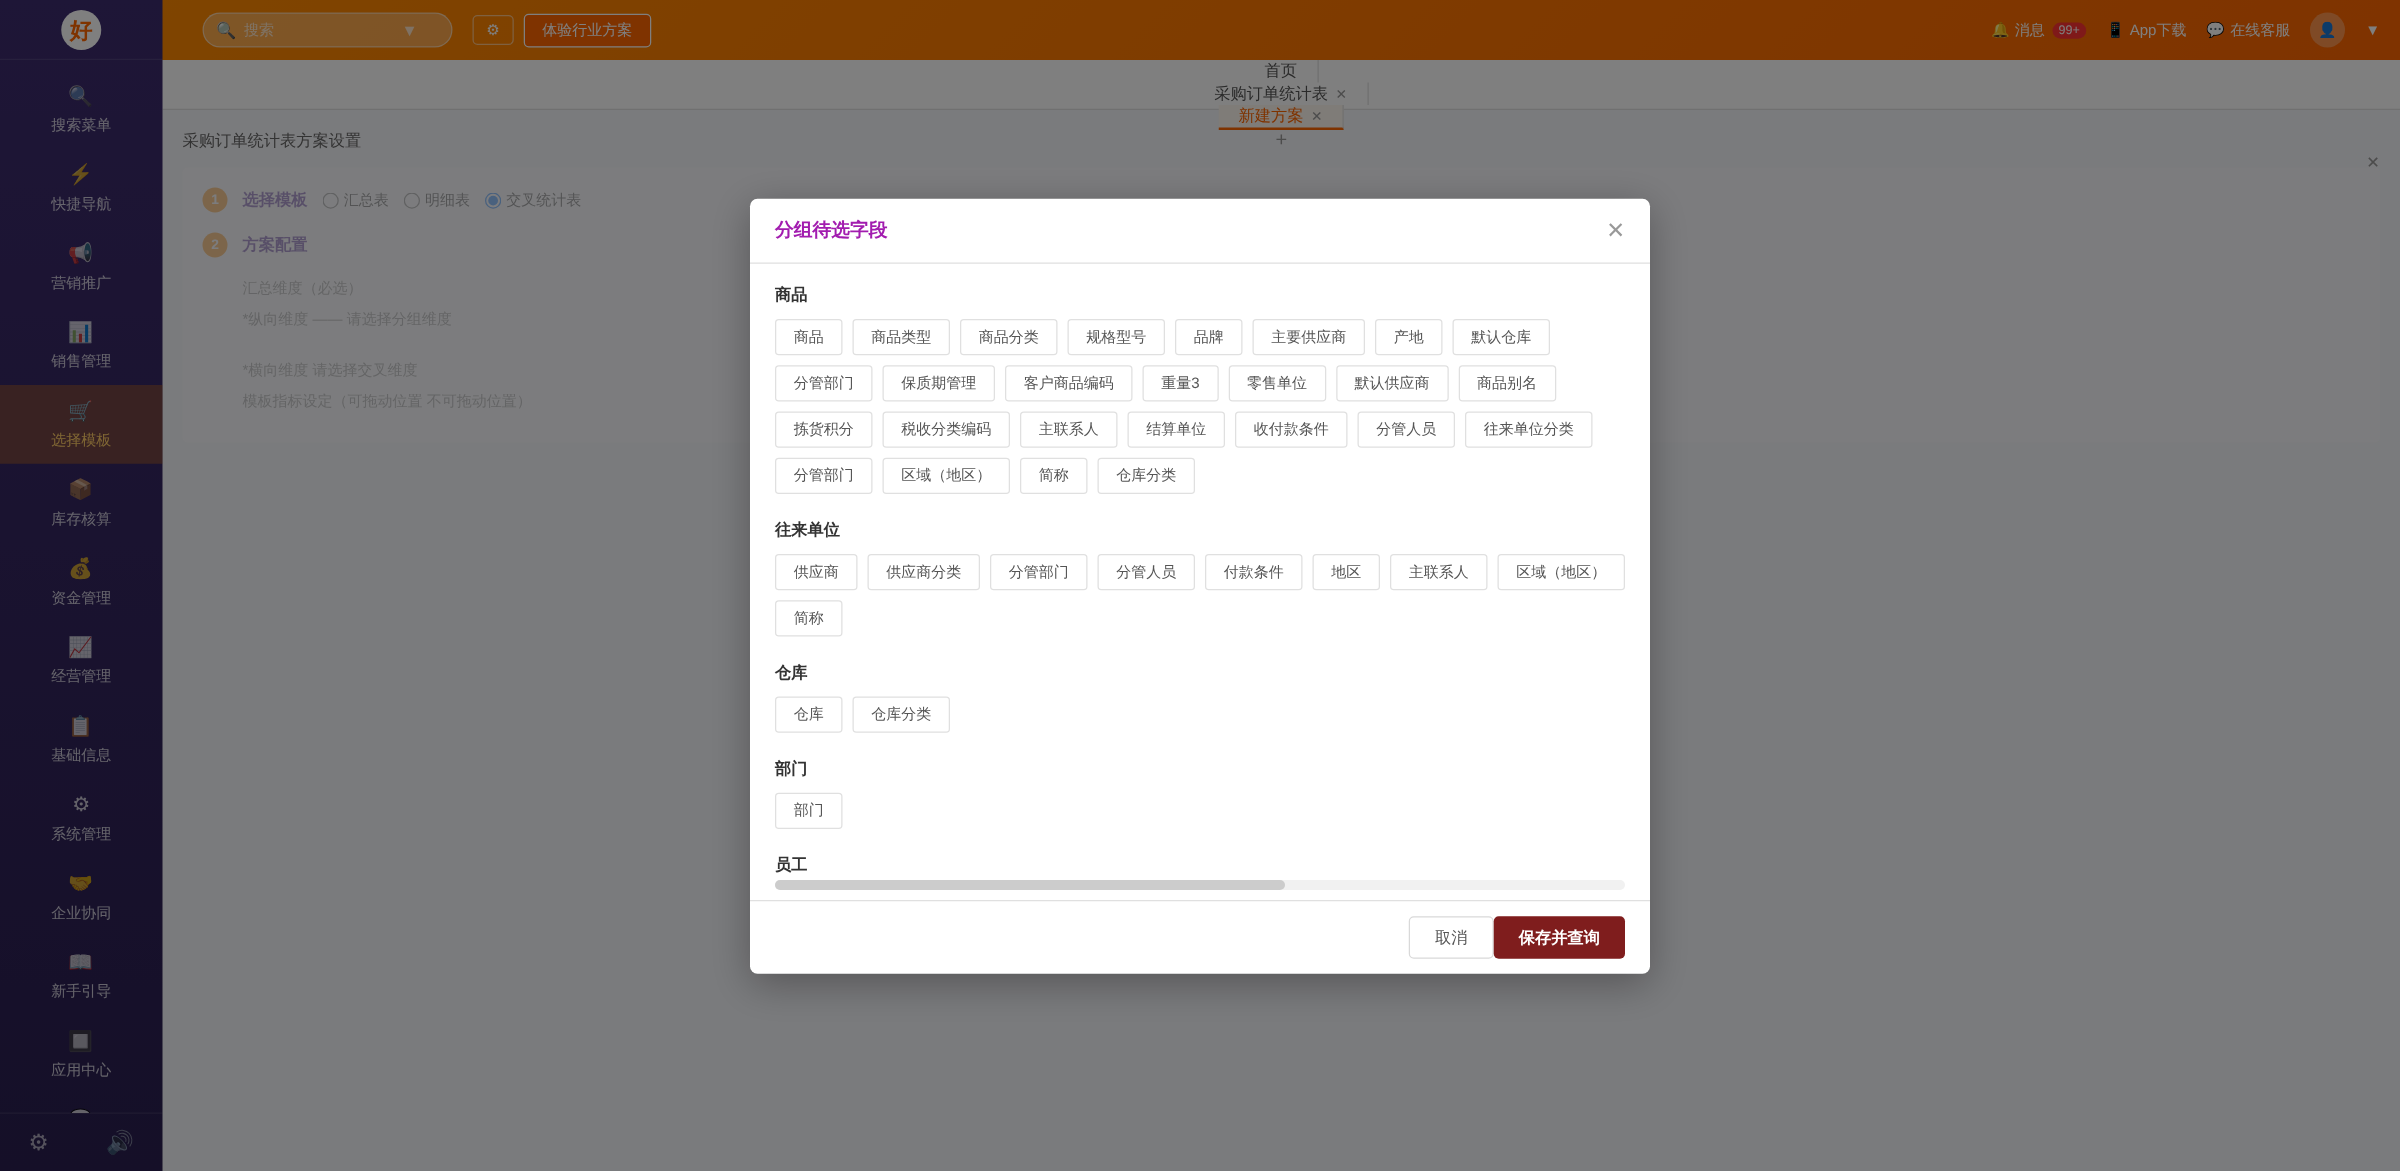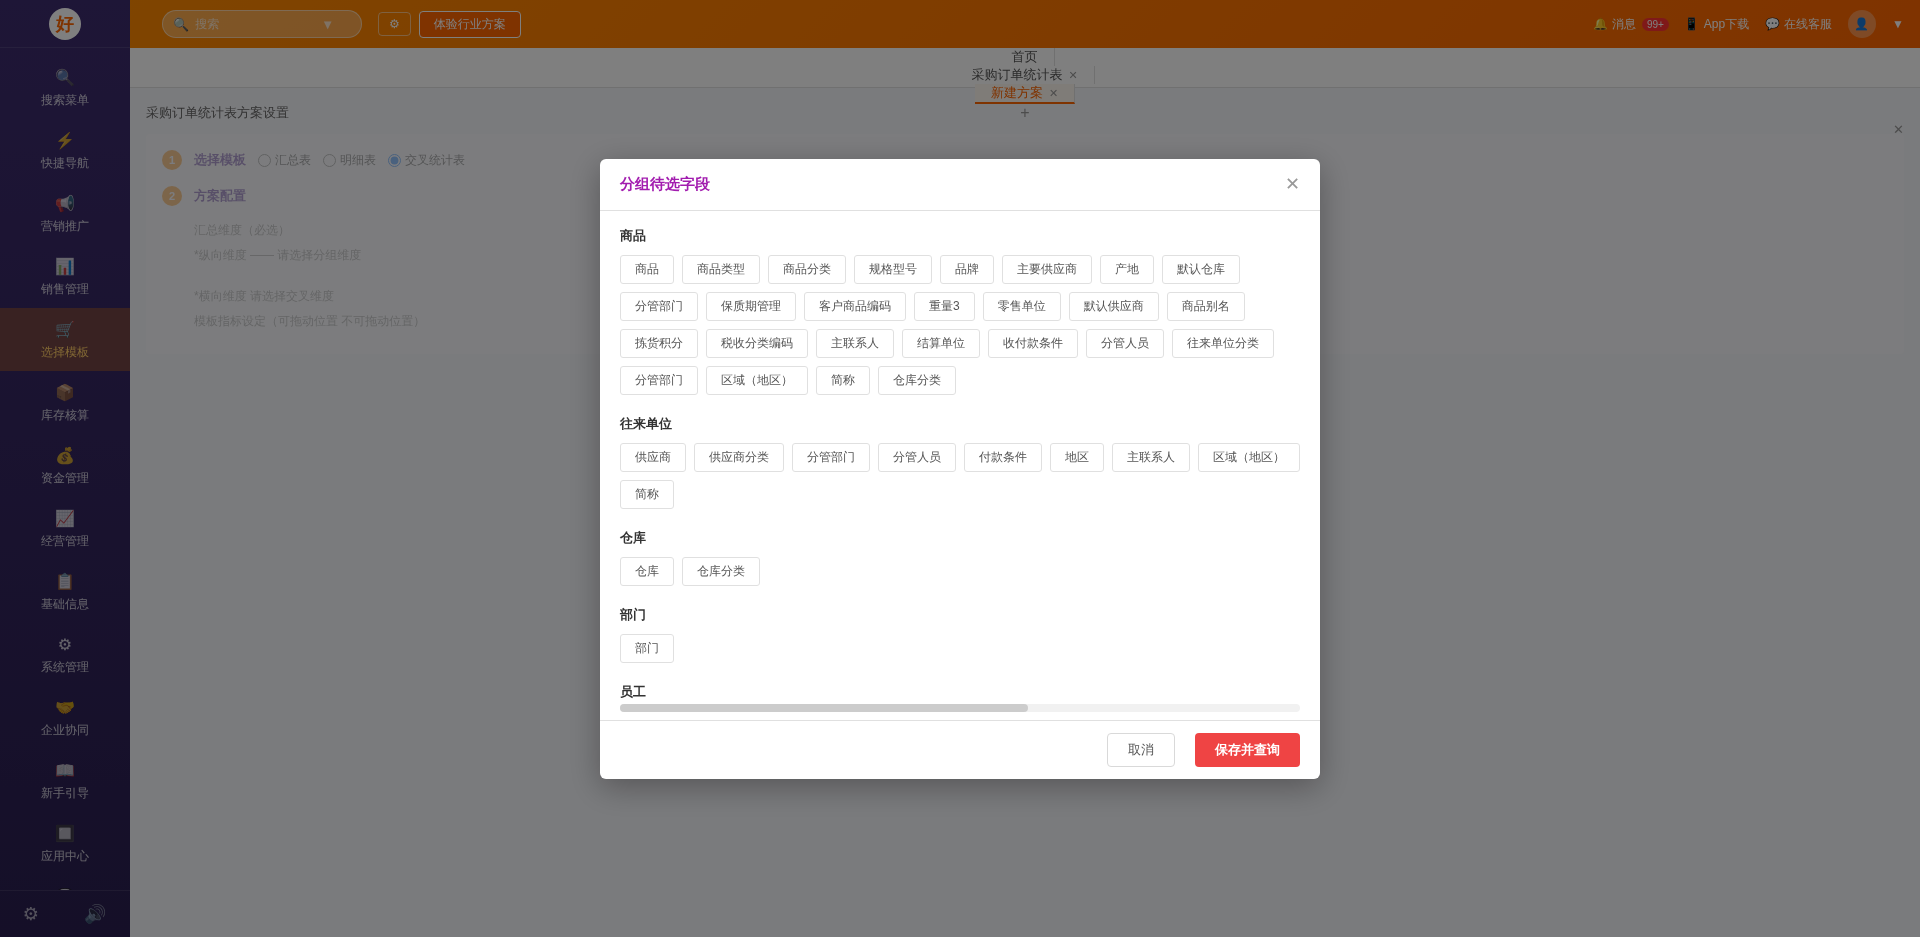--- a/index.html
+++ b/index.html
@@ -290,38 +290,38 @@
       cursor: pointer;
       background: #fff;
       transition: all 0.2s;
       white-space: nowrap;
     }
 
     
     .modal-footer {
       display: flex;
       justify-content: flex-end;
-      gap: 20px;
+      gap: 0;
       padding: 12px 20px;
       border-top: 1px solid #e0e0e0;
       flex-shrink: 0;
     }
     .btn-cancel {
       padding: 7px 20px;
       border: 1px solid #d9d9d9;
       background: #fff;
       border-radius: 4px;
       cursor: pointer;
       font-size: 13px;
       color: #555;
     }
     .btn-confirm {
       padding: 7px 20px;
       border: none;
-      background: #ef4444;
+      background: #7f1d1d;
       border-radius: 4px;
       cursor: pointer;
       font-size: 13px;
       color: #fff;
       font-weight: bold;
     }
 
     
     .modal-scroll-bar {
       height: 8px;

